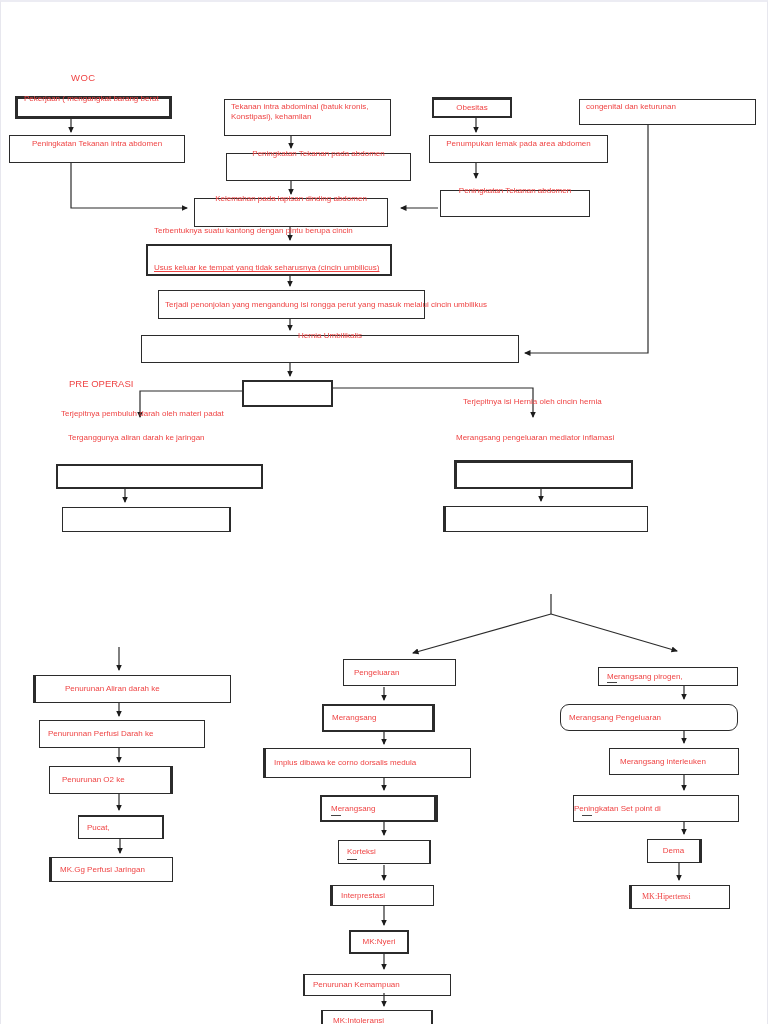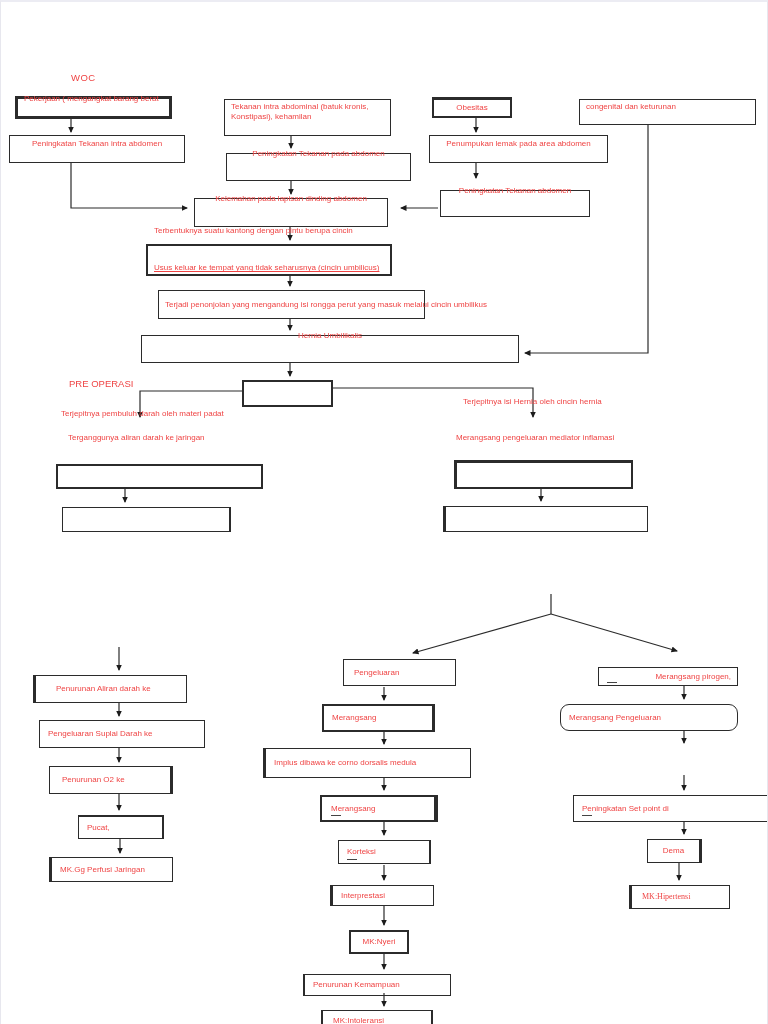--- a/index.html
+++ b/index.html
@@ -135,25 +135,25 @@
     <span class="lbl">Hernia Umbilikalis</span>
   </div>
 
   <div class="node" style="left:241px;top:378px;width:91px;height:27px;border-width:2.5px;"></div>
 
   <div class="node" style="left:55px;top:462px;width:207px;height:25px;border-width:2.5px 2px 2px 2px;"></div>
   <div class="node" style="left:61px;top:505px;width:169px;height:25px;border-width:1px 2px 1px 1px;"></div>
   <div class="node" style="left:453px;top:458px;width:179px;height:29px;border-width:3px 2px 2px 3px;"></div>
   <div class="node" style="left:442px;top:504px;width:205px;height:26px;border-width:1px 1px 1px 3px;"></div>
 
-  <div class="node" style="left:32px;top:673px;width:154px;height:28px;border-width:1px 1px 1px 3px;padding-left:20px;">
+  <div class="node" style="left:32px;top:673px;width:198px;height:28px;border-width:1px 1px 1px 3px;padding-left:29px;">
     <span class="lbl">Penurunan Aliran darah ke</span>
   </div>
   <div class="node" style="left:38px;top:718px;width:166px;height:28px;padding-left:8px;">
-    <span class="lbl">Pengeluaran Suplai Darah ke</span>
+    <span class="lbl">Penurunnan Perfusi Darah ke</span>
   </div>
   <div class="node" style="left:48px;top:764px;width:124px;height:28px;border-width:1px 3px 1px 1px;padding-left:12px;">
     <span class="lbl">Penurunan O2 ke</span>
   </div>
   <div class="node" style="left:77px;top:813px;width:86px;height:24px;border-width:2.5px 2.5px 1px 1px;padding-left:8px;">
     <span class="lbl">Pucat,</span>
   </div>
   <div class="node" style="left:48px;top:855px;width:124px;height:25px;border-width:1px 1px 1px 3px;padding-left:8px;">
     <span class="lbl">MK.Gg Perfusi Jaringan</span>
   </div>
@@ -181,28 +181,31 @@
   <div class="node ctr" style="left:348px;top:928px;width:60px;height:24px;border-width:2px;">
     <span class="lbl">MK:Nyeri</span>
   </div>
   <div class="node" style="left:302px;top:972px;width:148px;height:22px;border-width:1px 1px 1px 2.5px;padding-left:8px;">
     <span class="lbl">Penurunan Kemampuan</span>
   </div>
   <div class="node" style="left:320px;top:1008px;width:112px;height:22px;border-width:1px 2px 1px 2.5px;padding-left:10px;">
     <span class="lbl">MK:Intoleransi</span>
   </div>
 
-  <div class="node" style="left:597px;top:665px;width:140px;height:19px;padding-left:8px;justify-content:flex-end;">
+  <div class="node" style="left:597px;top:665px;width:140px;height:19px;padding-left:8px;">
     <span class="lbl">Merangsang pirogen,</span>
     <div class="umark" style="left:8px;bottom:2px;"></div>
   </div>
   <div class="node" style="left:559px;top:702px;width:178px;height:27px;padding-left:8px;border-radius:9px;">
     <span class="lbl">Merangsang Pengeluaran</span>
   </div>
-  <div class="node" style="left:572px;top:793px;width:195px;height:27px;border-width:1.5px;padding-left:8px;">
+  <div class="node" style="left:608px;top:746px;width:130px;height:27px;padding-left:10px;">
+    <span class="lbl">Merangsang  interleuken</span>
+  </div>
+  <div class="node" style="left:572px;top:793px;width:166px;height:27px;border-width:1.5px;padding-left:0;">
     <span class="lbl">Peningkatan Set point di</span>
     <div class="umark" style="left:8px;bottom:5px;"></div>
   </div>
   <div class="node ctr" style="left:646px;top:837px;width:55px;height:24px;border-width:1.5px 3px 1.5px 1.5px;">
     <span class="lbl">Dema</span>
   </div>
   <div class="node" style="left:628px;top:883px;width:101px;height:24px;border-width:1px 1px 1px 3px;padding-left:10px;font-family:Liberation Serif, serif;">
     <span class="lbl">MK:Hipertensi</span>
   </div>
 

